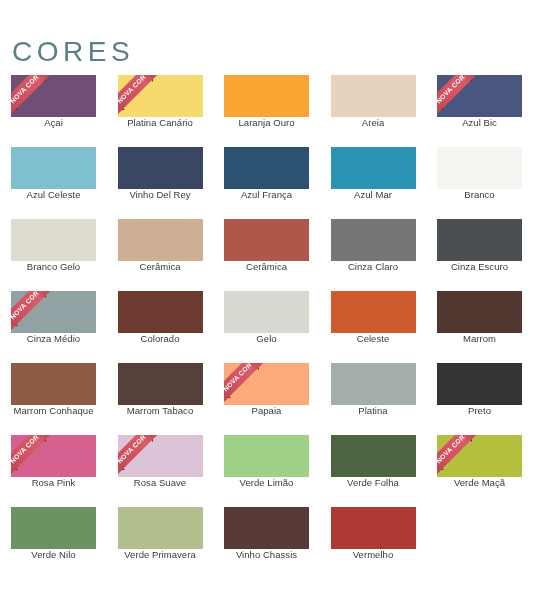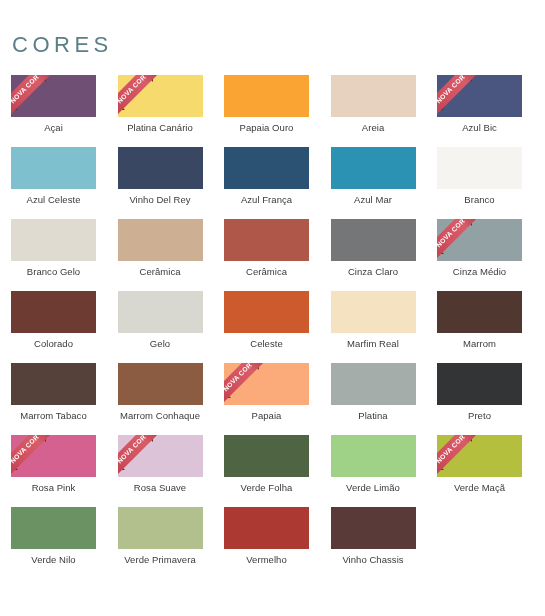--- a/index.html
+++ b/index.html
@@ -13,21 +13,21 @@
     background: #ffffff;
     font-family: "Liberation Sans", sans-serif;
     overflow: hidden;
     position: relative;
   }
 
   #page-title {
     position: absolute;
     left: 12px;
     top: 19px;
-    font-size: 22px;
+    font-size: 28px;
     font-weight: 400;
     letter-spacing: 4.5px;
     color: #5b7f86;
     line-height: 1;
     white-space: nowrap;
     user-select: none;
   }
 
   #swatch-grid {
     position: absolute;
@@ -48,21 +48,20 @@
 
   .swatch-chip {
     width: 85px;
     height: 42px;
     position: relative;
     overflow: hidden;
     box-sizing: border-box;
   }
 
   .swatch-label {
-    margin-top: 5px;
     width: 85px;
     text-align: center;
     font-size: 9.5px;
     color: #3a3a3a;
     line-height: 12px;
     letter-spacing: 0.05px;
   }
 
   
   .nova-ribbon {
@@ -129,21 +128,21 @@
         <span class="nova-tip-top"></span>
         <span class="nova-tip-left"></span>
         <div class="nova-ribbon">
           <span class="nova-text">NOVA COR</span>
         </div>
       </div>
       <div class="swatch-label">Platina Canário</div>
     </div>
     <div class="swatch-cell">
       <div class="swatch-chip" style="background: rgb(249, 164, 51);"></div>
-      <div class="swatch-label">Papaia Ouro</div>
+      <div class="swatch-label">Laranja Ouro</div>
     </div>
     <div class="swatch-cell">
       <div class="swatch-chip" style="background: rgb(230, 210, 190);"></div>
       <div class="swatch-label">Areia</div>
     </div>
     <div class="swatch-cell">
       <div class="swatch-chip" style="background: rgb(74, 86, 128);">
         <span class="nova-tip-top"></span>
         <span class="nova-tip-left"></span>
         <div class="nova-ribbon">
@@ -182,20 +181,24 @@
     </div>
     <div class="swatch-cell">
       <div class="swatch-chip" style="background: rgb(175, 87, 72);"></div>
       <div class="swatch-label">Cerâmica</div>
     </div>
     <div class="swatch-cell">
       <div class="swatch-chip" style="background: rgb(116, 118, 120);"></div>
       <div class="swatch-label">Cinza Claro</div>
     </div>
     <div class="swatch-cell">
+      <div class="swatch-chip" style="background: rgb(76, 79, 81);"></div>
+      <div class="swatch-label">Cinza Escuro</div>
+    </div>
+    <div class="swatch-cell">
       <div class="swatch-chip" style="background: rgb(146, 161, 164);">
         <span class="nova-tip-top"></span>
         <span class="nova-tip-left"></span>
         <div class="nova-ribbon">
           <span class="nova-text">NOVA COR</span>
         </div>
       </div>
       <div class="swatch-label">Cinza Médio</div>
     </div>
     <div class="swatch-cell">
@@ -204,36 +207,32 @@
     </div>
     <div class="swatch-cell">
       <div class="swatch-chip" style="background: rgb(217, 216, 208);"></div>
       <div class="swatch-label">Gelo</div>
     </div>
     <div class="swatch-cell">
       <div class="swatch-chip" style="background: rgb(205, 90, 44);"></div>
       <div class="swatch-label">Celeste</div>
     </div>
     <div class="swatch-cell">
-      <div class="swatch-chip" style="background: rgb(245, 226, 192);"></div>
-      <div class="swatch-label">Marfim Real</div>
-    </div>
-    <div class="swatch-cell">
       <div class="swatch-chip" style="background: rgb(80, 55, 47);"></div>
       <div class="swatch-label">Marrom</div>
     </div>
     <div class="swatch-cell">
+      <div class="swatch-chip" style="background: rgb(140, 92, 66);"></div>
+      <div class="swatch-label">Marrom Conhaque</div>
+    </div>
+    <div class="swatch-cell">
       <div class="swatch-chip" style="background: rgb(85, 64, 58);"></div>
       <div class="swatch-label">Marrom Tabaco</div>
     </div>
     <div class="swatch-cell">
-      <div class="swatch-chip" style="background: rgb(140, 92, 66);"></div>
-      <div class="swatch-label">Marrom Conhaque</div>
-    </div>
-    <div class="swatch-cell">
       <div class="swatch-chip" style="background: rgb(251, 171, 121);">
         <span class="nova-tip-top"></span>
         <span class="nova-tip-left"></span>
         <div class="nova-ribbon">
           <span class="nova-text">NOVA COR</span>
         </div>
       </div>
       <div class="swatch-label">Papaia</div>
     </div>
     <div class="swatch-cell">
@@ -258,46 +257,46 @@
       <div class="swatch-chip" style="background: rgb(220, 195, 216);">
         <span class="nova-tip-top"></span>
         <span class="nova-tip-left"></span>
         <div class="nova-ribbon">
           <span class="nova-text">NOVA COR</span>
         </div>
       </div>
       <div class="swatch-label">Rosa Suave</div>
     </div>
     <div class="swatch-cell">
+      <div class="swatch-chip" style="background: rgb(159, 209, 135);"></div>
+      <div class="swatch-label">Verde Limão</div>
+    </div>
+    <div class="swatch-cell">
       <div class="swatch-chip" style="background: rgb(78, 100, 67);"></div>
       <div class="swatch-label">Verde Folha</div>
     </div>
     <div class="swatch-cell">
-      <div class="swatch-chip" style="background: rgb(159, 209, 135);"></div>
-      <div class="swatch-label">Verde Limão</div>
-    </div>
-    <div class="swatch-cell">
       <div class="swatch-chip" style="background: rgb(181, 191, 62);">
         <span class="nova-tip-top"></span>
         <span class="nova-tip-left"></span>
         <div class="nova-ribbon">
           <span class="nova-text">NOVA COR</span>
         </div>
       </div>
       <div class="swatch-label">Verde Maçã</div>
     </div>
     <div class="swatch-cell">
       <div class="swatch-chip" style="background: rgb(107, 146, 98);"></div>
       <div class="swatch-label">Verde Nilo</div>
     </div>
     <div class="swatch-cell">
       <div class="swatch-chip" style="background: rgb(178, 192, 141);"></div>
       <div class="swatch-label">Verde Primavera</div>
     </div>
     <div class="swatch-cell">
+      <div class="swatch-chip" style="background: rgb(90, 58, 57);"></div>
+      <div class="swatch-label">Vinho Chassis</div>
+    </div>
+    <div class="swatch-cell">
       <div class="swatch-chip" style="background: rgb(173, 58, 50);"></div>
       <div class="swatch-label">Vermelho</div>
     </div>
-    <div class="swatch-cell">
-      <div class="swatch-chip" style="background: rgb(90, 58, 57);"></div>
-      <div class="swatch-label">Vinho Chassis</div>
-    </div>
   </div>
 
 </body></html>

